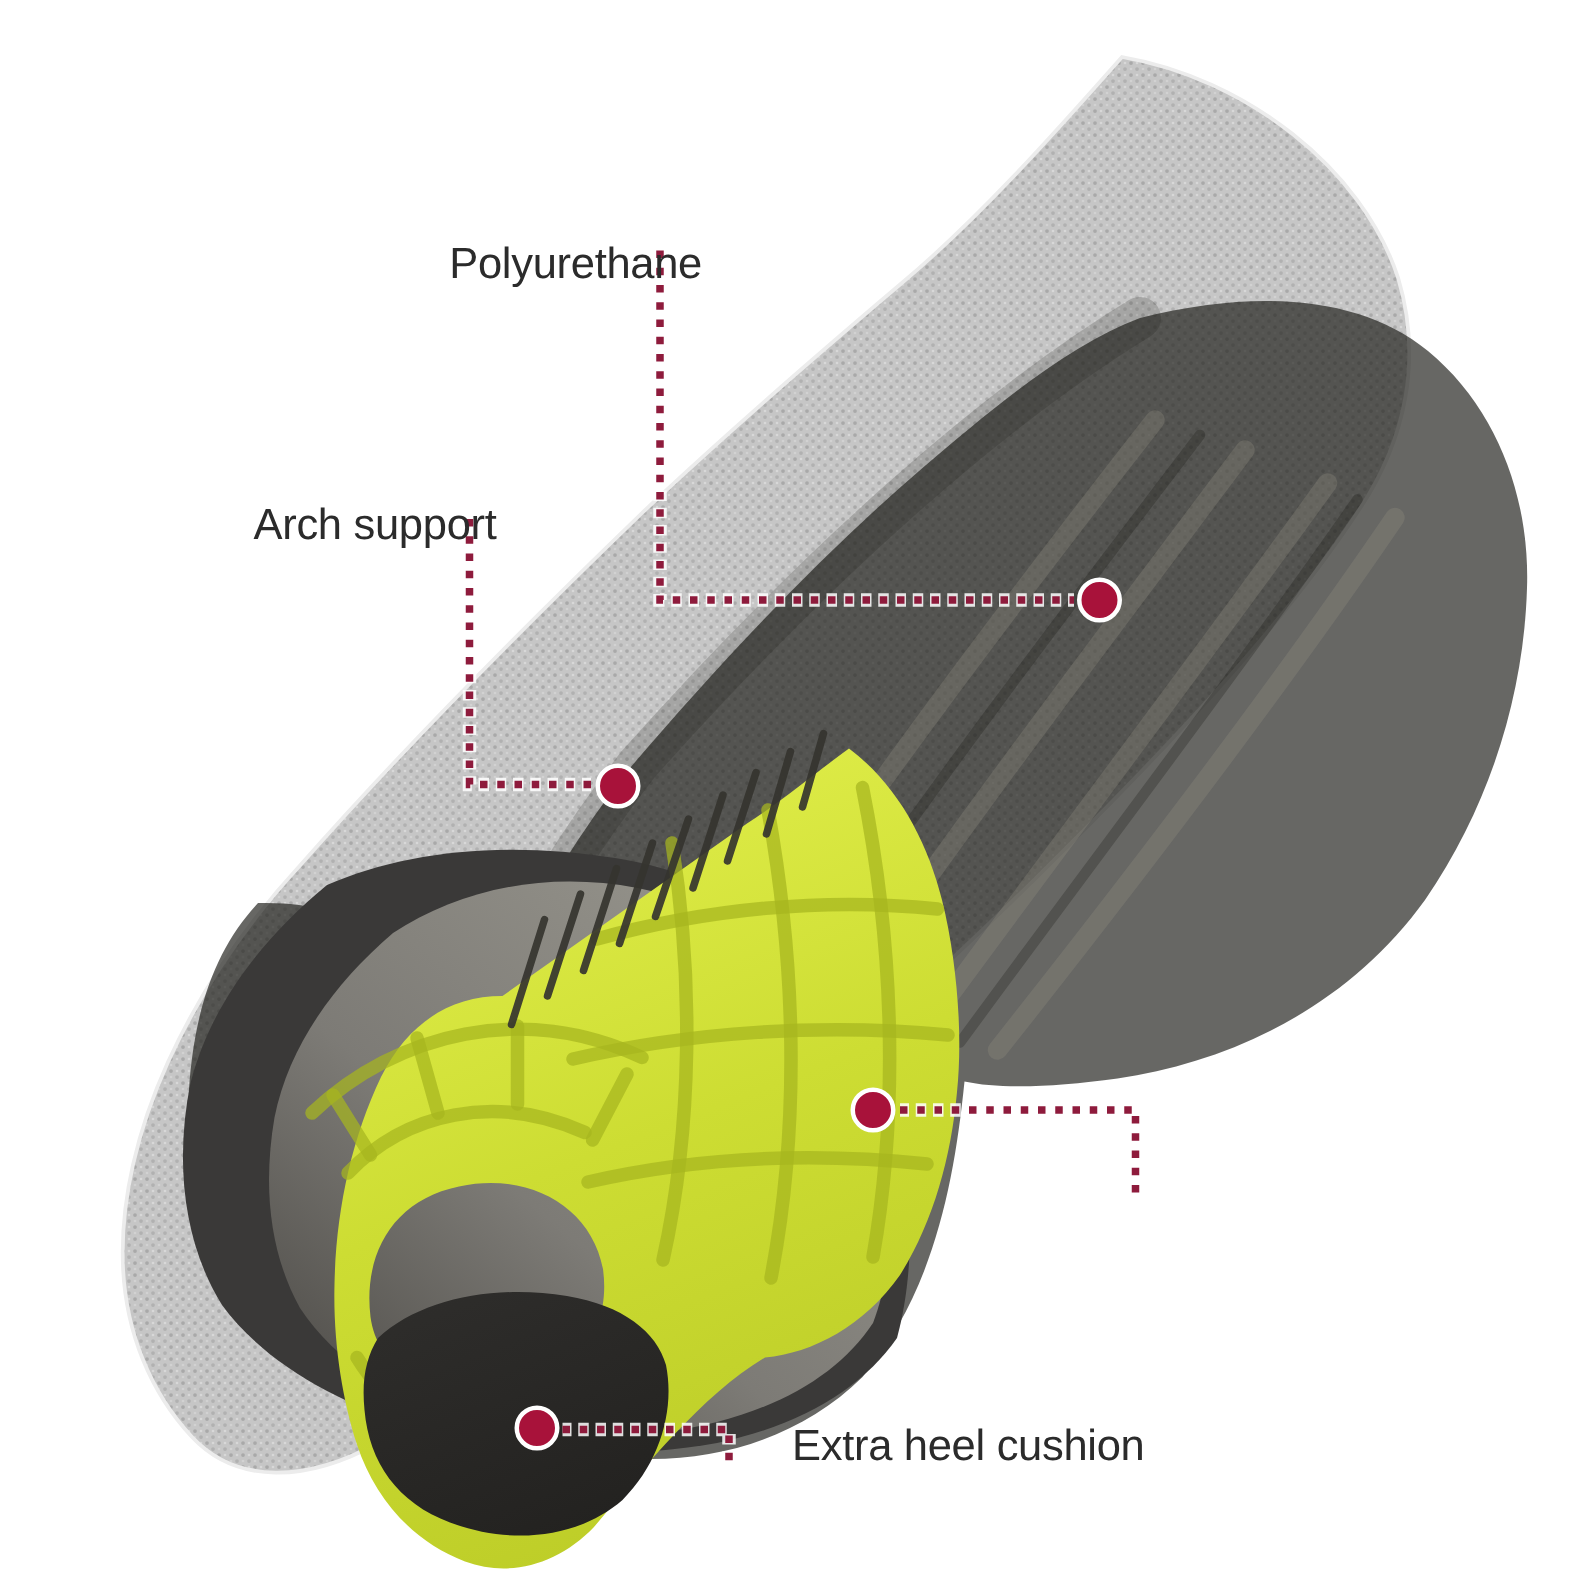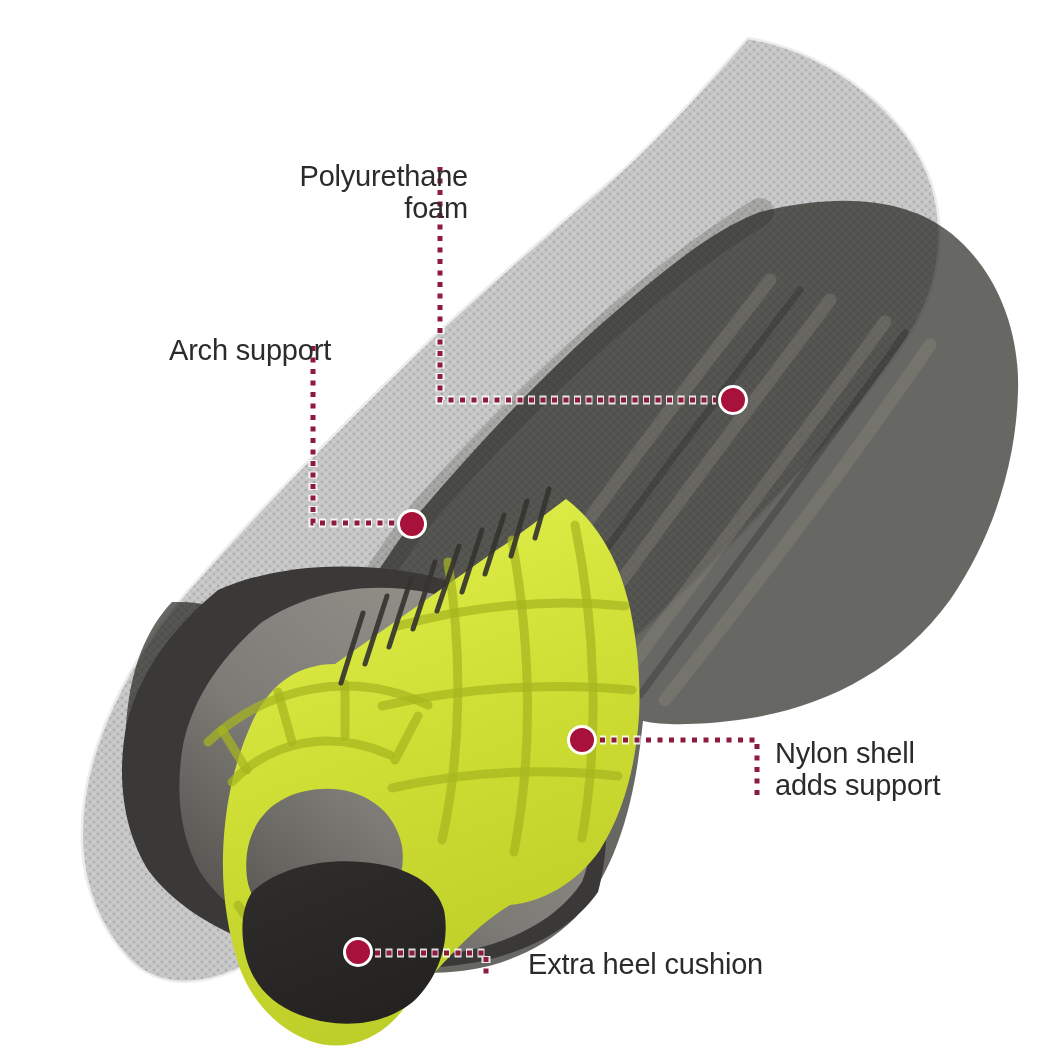--- a/index.html
+++ b/index.html
@@ -205,29 +205,24 @@
       <circle class="callout-dot" cx="582" cy="740" r="13.5"></circle>
 
       <path class="callout-casing" d="M 375,953 L 486,953 L 486,978"></path>
       <path class="callout-dash" d="M 375,953 L 486,953 L 486,978"></path>
       <circle class="callout-dot" cx="358" cy="952" r="13.5"></circle>
     </g>
   </svg>
 
   <div class="callout-label align-right" style="top:160px; right:622px;">
     <div>Polyurethane</div>
-    <div>foam</div>
   </div>
 
   <div class="callout-label align-right" style="top:334px; right:759px;">
     <div>Arch support</div>
   </div>
 
-  <div class="callout-label" style="top:737px; left:775px;">
-    <div>Nylon shell</div>
-    <div>adds support</div>
-  </div>
 
   <div class="callout-label" style="top:948px; left:504px;margin-left:24px;">
     <div>Extra heel cushion</div>
   </div>
 
 </div>
 
 </body></html>

